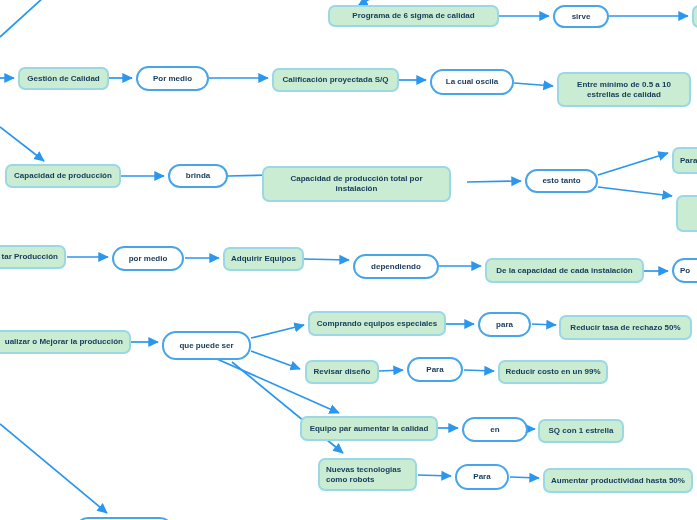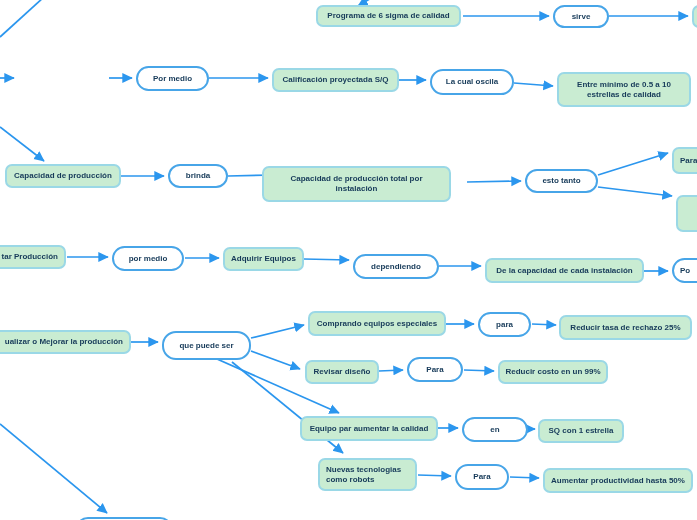--- a/index.html
+++ b/index.html
@@ -94,44 +94,45 @@
       <line x1="532" y1="324" x2="556" y2="325" marker-end="url(#ah)"></line>
       <line x1="379" y1="371" x2="403" y2="370" marker-end="url(#ah)"></line>
       <line x1="464" y1="370" x2="494" y2="371" marker-end="url(#ah)"></line>
       <line x1="438" y1="428" x2="458" y2="428" marker-end="url(#ah)"></line>
       <line x1="529" y1="429" x2="535" y2="429" marker-end="url(#ah)"></line>
       <line x1="418" y1="475" x2="451" y2="476" marker-end="url(#ah)"></line>
       <line x1="510" y1="477" x2="539" y2="478" marker-end="url(#ah)"></line>
       <line x1="0" y1="424" x2="107" y2="513" marker-end="url(#ah)"></line>
     </svg>
   <div class="nodes">
-      <div class="node box" style="left: 316px; top: 5px; width: 145px; height: 22px;">Programa de 6 sigma de calidad</div>
+      <div class="node box" style="left: 328px; top: 5px; width: 171px; height: 22px;">Programa de 6 sigma de calidad</div>
       <div class="node pill" style="left: 553px; top: 5px; width: 56px; height: 23px;">sirve</div>
       <div class="node box" style="left: 692px; top: 5px; width: 40px; height: 23px;"></div>
+      <div class="node box" style="left: 18px; top: 67px; width: 91px; height: 23px;">Gestión de Calidad</div>
       <div class="node pill" style="left: 136px; top: 66px; width: 73px; height: 25px;">Por medio</div>
       <div class="node box" style="left: 272px; top: 68px; width: 127px; height: 24px;">Calificación proyectada S/Q</div>
       <div class="node pill" style="left: 430px; top: 69px; width: 84px; height: 26px;">La cual oscila</div>
       <div class="node box wrap" style="left: 557px; top: 72px; width: 134px; height: 35px;">Entre mínimo de 0.5 a 10 estrellas de calidad</div>
       <div class="node box" style="left: 5px; top: 164px; width: 116px; height: 24px;">Capacidad de producción</div>
       <div class="node pill" style="left: 168px; top: 164px; width: 60px; height: 24px;">brinda</div>
       <div class="node box wrap" style="left: 262px; top: 166px; width: 189px; height: 36px;">Capacidad de producción total por instalación</div>
       <div class="node pill" style="left: 525px; top: 169px; width: 73px; height: 24px;">esto tanto</div>
       <div class="node box align-left" style="left: 672px; top: 147px; width: 70px; height: 27px;">Para</div>
       <div class="node box" style="left: 676px; top: 195px; width: 60px; height: 37px;"></div>
       <div class="node box align-right" style="left: -46px; top: 245px; width: 112px; height: 24px;">tar Producción</div>
       <div class="node pill" style="left: 112px; top: 246px; width: 72px; height: 25px;">por medio</div>
       <div class="node box" style="left: 223px; top: 247px; width: 81px; height: 24px;">Adquirir Equipos</div>
       <div class="node box" style="left: 485px; top: 258px; width: 159px; height: 25px;">De la capacidad de cada instalación</div>
       <div class="node pill" style="left: 353px; top: 254px; width: 86px; height: 25px;">dependiendo</div>
       <div class="node pill align-left" style="left: 672px; top: 258px; width: 60px; height: 25px;">Po</div>
       <div class="node box align-right" style="left: -76px; top: 330px; width: 207px; height: 24px;">ualizar o Mejorar la producción</div>
       <div class="node box" style="left: 308px; top: 311px; width: 138px; height: 25px;">Comprando equipos especiales</div>
       <div class="node pill" style="left: 162px; top: 331px; width: 89px; height: 29px;">que puede ser</div>
       <div class="node pill" style="left: 478px; top: 312px; width: 53px; height: 25px;">para</div>
-      <div class="node box" style="left: 559px; top: 315px; width: 133px; height: 25px;">Reducir tasa de rechazo 25%</div>
+      <div class="node box" style="left: 559px; top: 315px; width: 133px; height: 25px;">Reducir tasa de rechazo 50%</div>
       <div class="node box" style="left: 305px; top: 360px; width: 74px; height: 24px;">Revisar diseño</div>
       <div class="node pill" style="left: 407px; top: 357px; width: 56px; height: 25px;">Para</div>
       <div class="node box" style="left: 498px; top: 360px; width: 110px; height: 24px;">Reducir costo en un 99%</div>
       <div class="node box" style="left: 300px; top: 416px; width: 138px; height: 25px;">Equipo par aumentar la calidad</div>
       <div class="node pill" style="left: 462px; top: 417px; width: 66px; height: 25px;">en</div>
       <div class="node box" style="left: 538px; top: 419px; width: 86px; height: 24px;">SQ con 1 estrella</div>
       <div class="node box wrap align-left" style="left: 318px; top: 458px; width: 99px; height: 33px;">Nuevas tecnologias como robots</div>
       <div class="node pill" style="left: 455px; top: 464px; width: 54px; height: 26px;">Para</div>
       <div class="node box" style="left: 543px; top: 468px; width: 150px; height: 25px;">Aumentar productividad hasta 50%</div>
       <div class="node pill" style="left: 75px; top: 517px; width: 98px; height: 26px;"></div>

